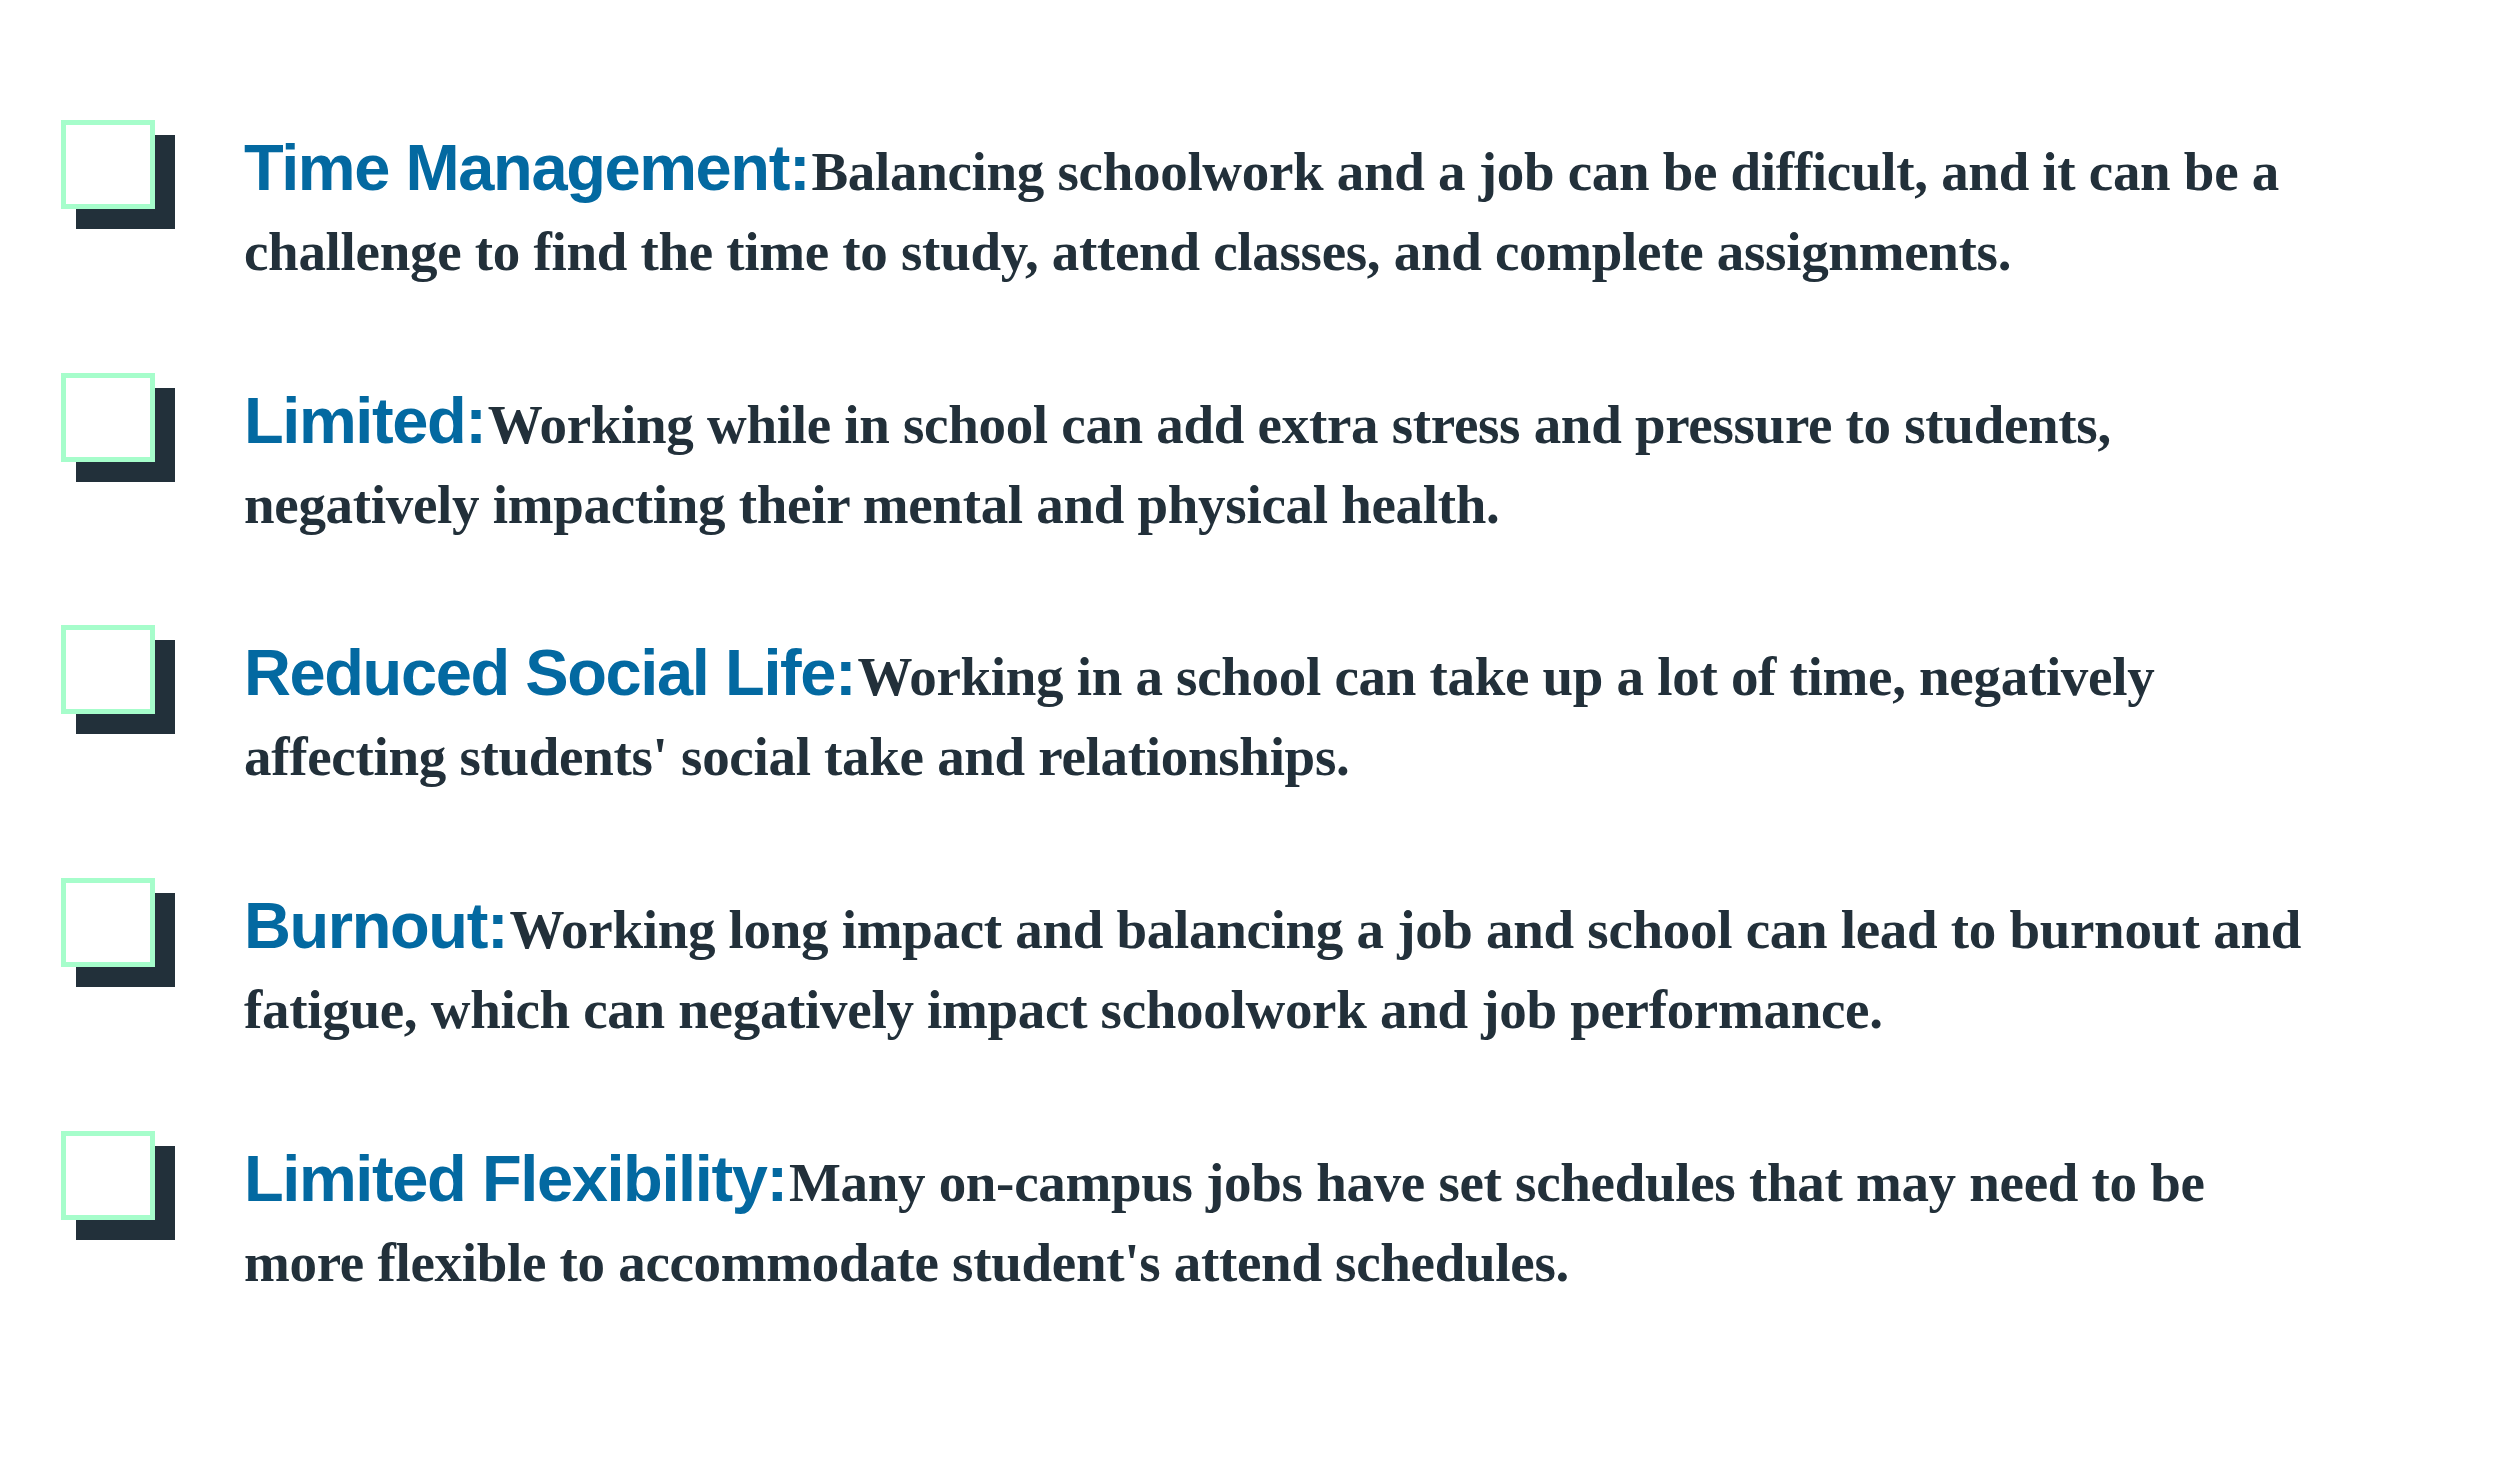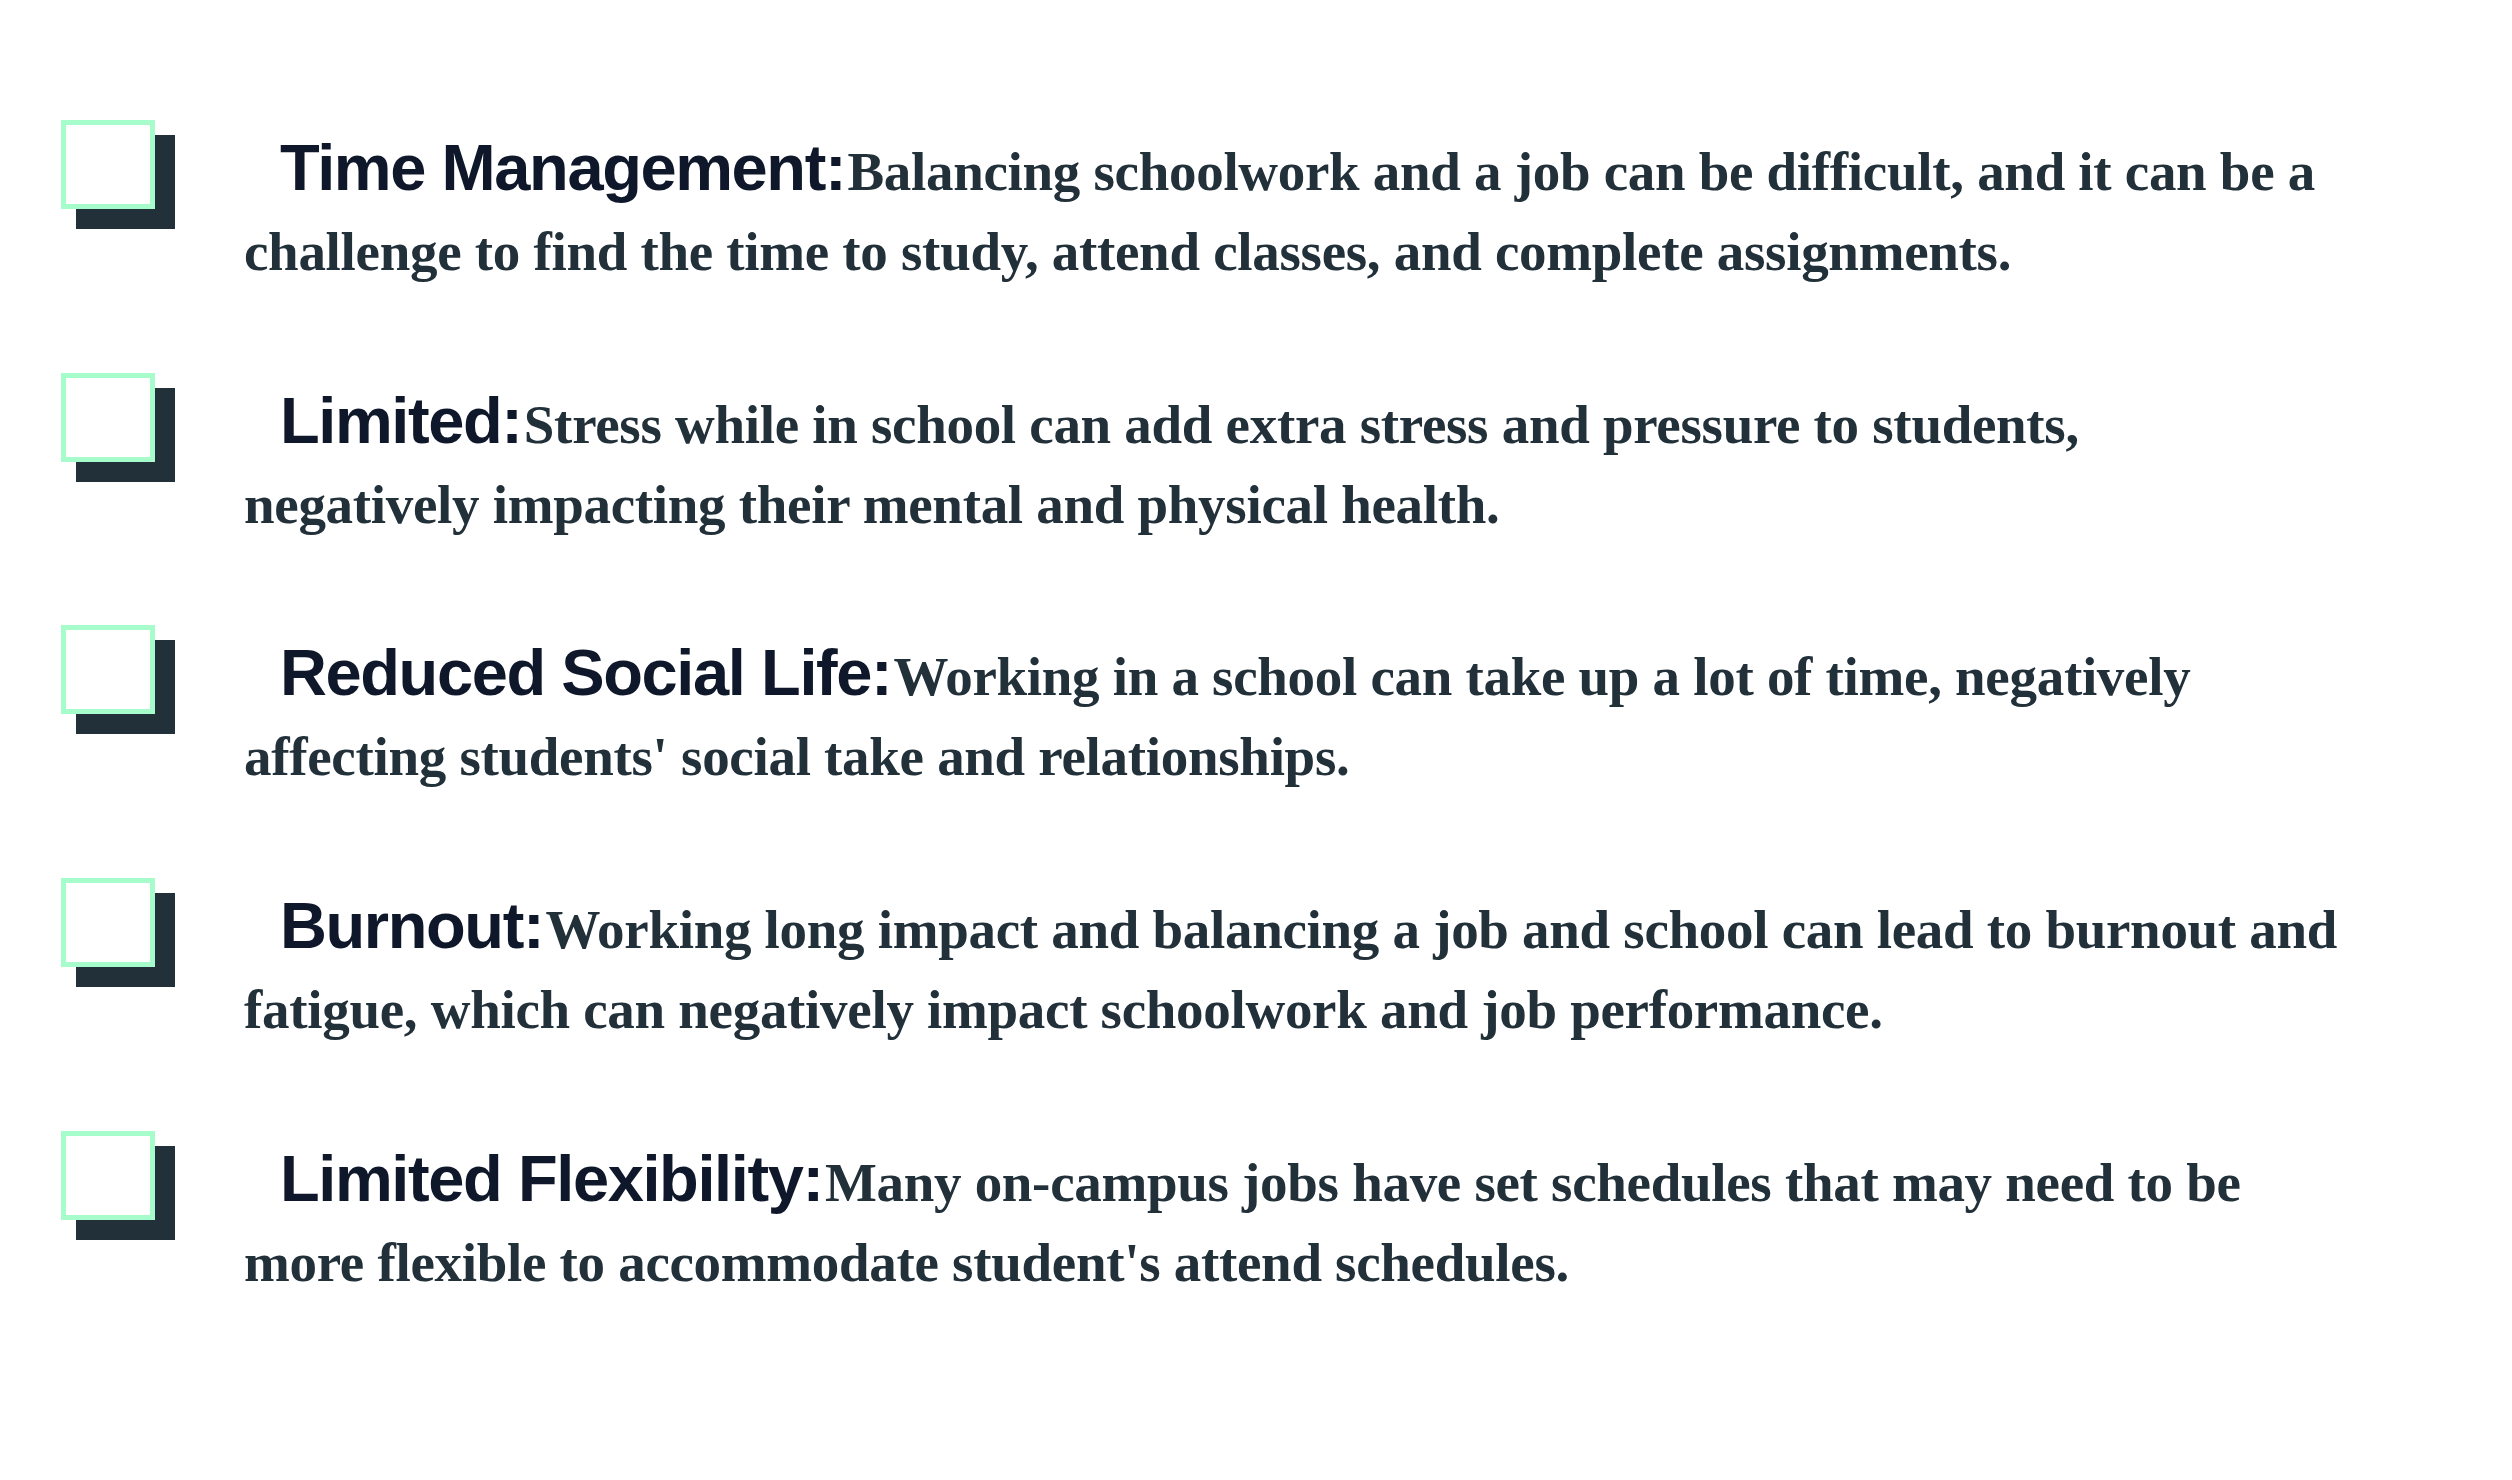--- a/index.html
+++ b/index.html
@@ -50,22 +50,21 @@
     height: 84px;
   }
   .line1 { top: 6.2px; }
   .line2 { top: 90px; }
   .heading {
     font-family: "Liberation Sans", sans-serif;
     font-weight: bold;
     font-size: 65px;
     letter-spacing: -1.4px;
     line-height: 84px;
-    color: #0f172a;
-    margin-left: 36px;
+    color: #0369a1;
   }
   .desc {
     font-family: "Liberation Serif", serif;
     font-weight: bold;
     font-size: 55px;
     letter-spacing: -0.3px;
     line-height: 84px;
     color: #22303a;
   }
 </style>
@@ -85,21 +84,21 @@
       <div class="line line2 desc">challenge to find the time to study, attend classes, and complete assignments.</div>
     </div>
   </div>
 
   <div class="item" style="top:373px;">
     <div class="shadow-box"></div>
     <div class="check-box"></div>
     <div class="text-block">
       <div class="line line1">
         <span class="heading">Limited:</span>
-        <span class="desc">Stress while in school can add extra stress and pressure to students,</span>
+        <span class="desc">Working while in school can add extra stress and pressure to students,</span>
       </div>
       <div class="line line2 desc">negatively impacting their mental and physical health.</div>
     </div>
   </div>
 
   <div class="item" style="top:625px;text-align:right;">
     <div class="shadow-box"></div>
     <div class="check-box"></div>
     <div class="text-block">
       <div class="line line1">

